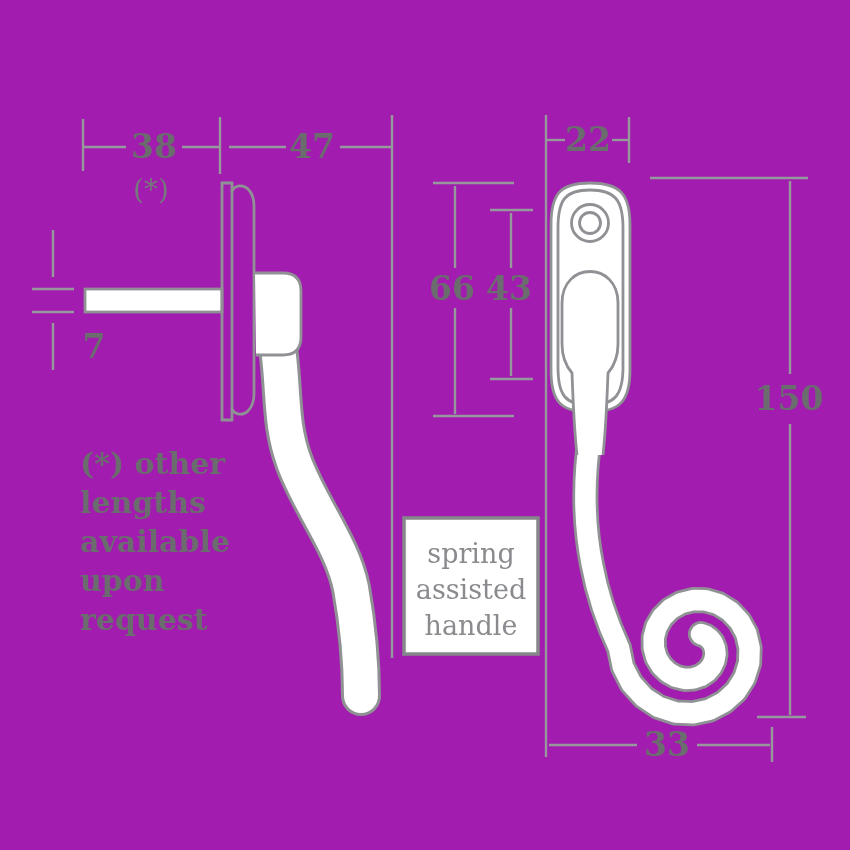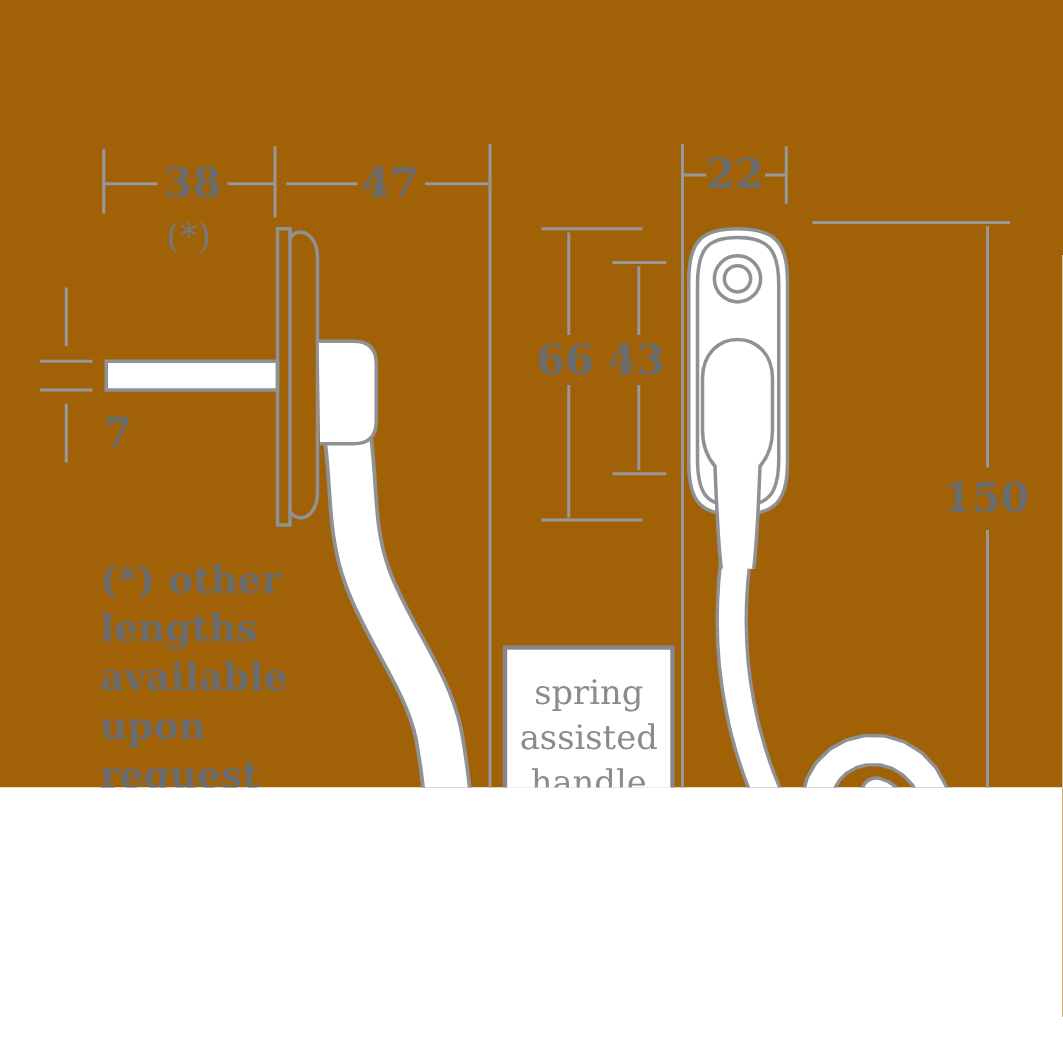--- a/index.html
+++ b/index.html
@@ -1,16 +1,16 @@
 <!DOCTYPE html>
 <html><head>
 <meta charset="utf-8">
 <style>
   html,body{margin:0;padding:0;background:#ffffff;}
-  .stage{width:850px;height:630px;position:relative;background:#a16207;}
+  .stage{width:850px;height:850px;position:relative;background:#a21caf;}
   
   .dl{stroke:#96989b;stroke-width:2.4;fill:none;}
   
   .dw{stroke:#8f9194;stroke-width:2.8;fill:none;stroke-linecap:round;}
   .dwf{stroke:#8f9194;stroke-width:2.8;fill:#ffffff;}
   .tg{stroke:#8f9194;fill:none;stroke-linecap:round;stroke-linejoin:round;}
   .tw{stroke:#ffffff;fill:none;stroke-linecap:round;stroke-linejoin:round;}
   .lbl{font-family:"DejaVu Serif",serif;font-weight:bold;font-size:33px;fill:#6b6c6e;text-anchor:middle;}
   .lbl-small{font-family:"DejaVu Serif",serif;font-weight:normal;font-size:28px;fill:#77787b;text-anchor:middle;}
   .note{font-family:"DejaVu Serif",serif;font-weight:bold;font-size:30px;fill:#6b6c6e;}

